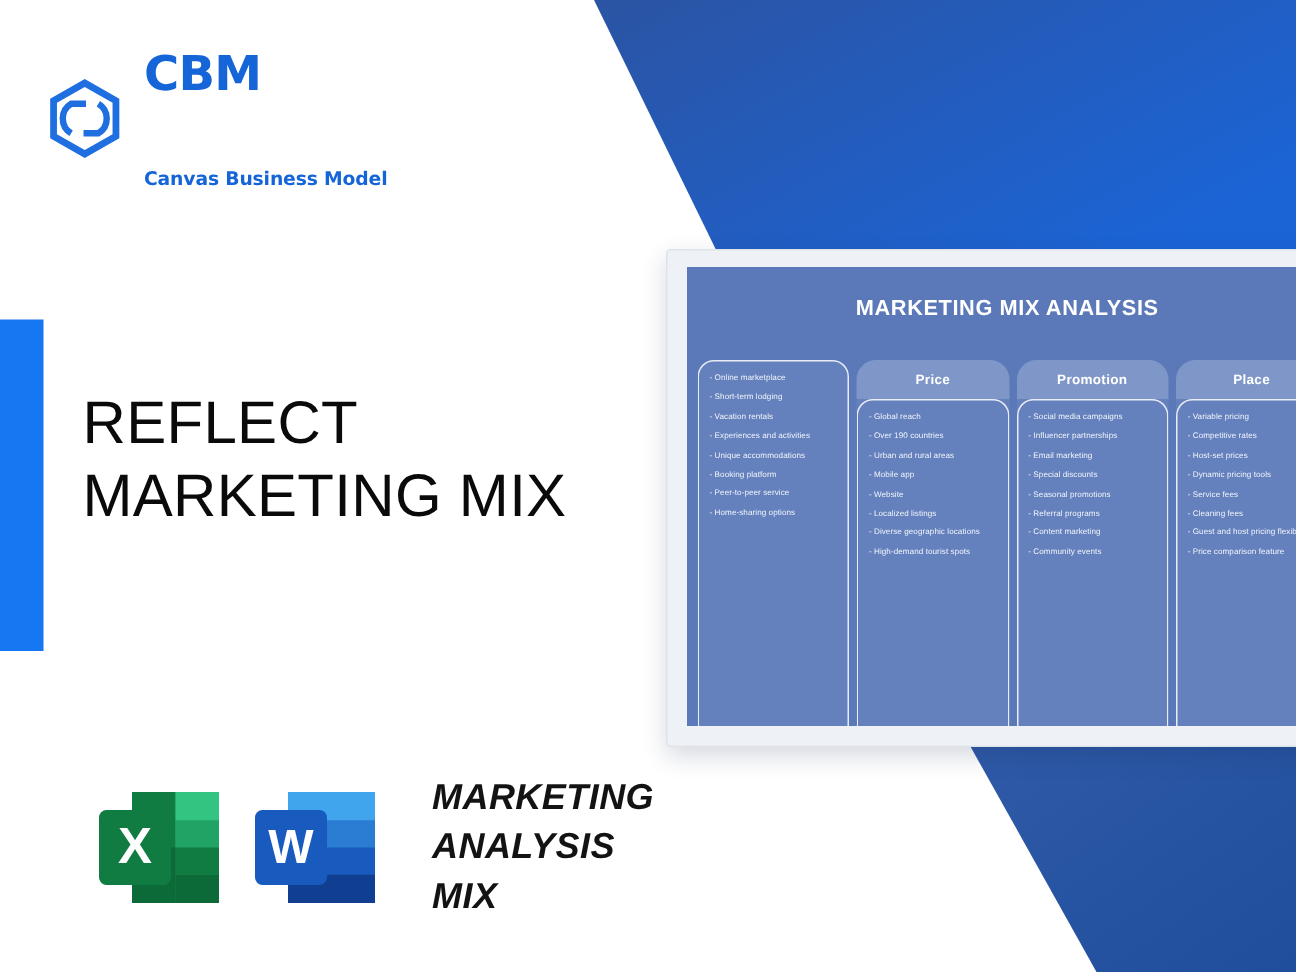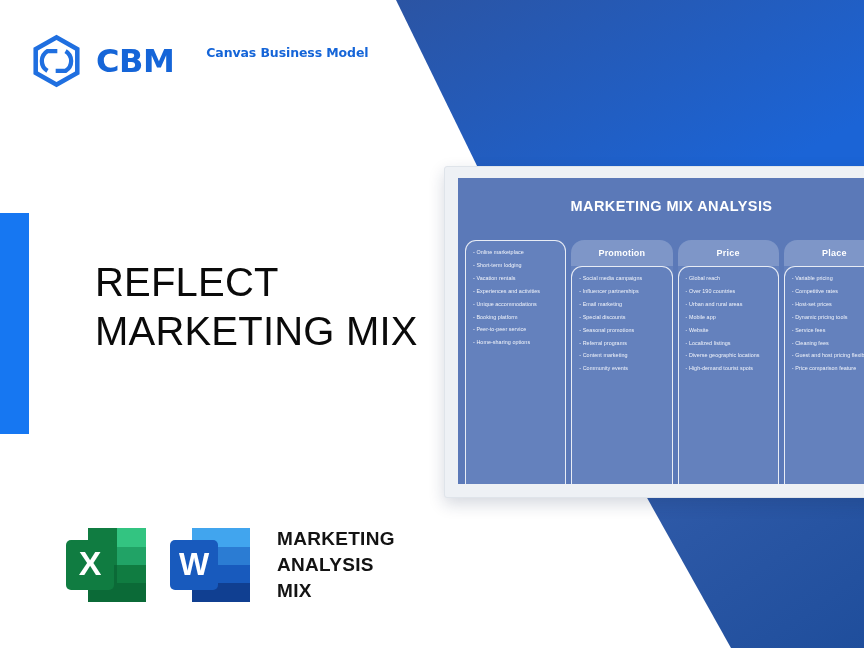--- a/index.html
+++ b/index.html
@@ -17,47 +17,47 @@
 
   
   .left-bar{
     position:absolute;left:0;top:213px;width:29px;height:221px;
     background:#1677f2;
   }
 
   
   .logo-wrap{position:absolute;left:30px;top:33px;display:flex;align-items:center;gap:13px;}
   .logo-mark{width:53px;height:56px;flex:0 0 auto;}
-  .logo-text{display:flex;flex-direction:row;line-height:1;gap:32px;}
+  .logo-text{display:flex;flex-direction:column;line-height:1;gap:32px;}
   .logo-title{
     font-size:32px;font-weight:700;color:#1565d8;letter-spacing:-0.5px;
     font-family:"DejaVu Sans","Liberation Sans",sans-serif;
   }
   .logo-sub{
-    font-size:12.5px;font-weight:700;color:#1565d8;margin-top:2px;letter-spacing:-0.1px;
+    font-size:12.5px;font-weight:700;color:#1565d8;margin-top:16px;letter-spacing:-0.1px;
     font-family:"DejaVu Sans","Liberation Sans",sans-serif;
   }
 
   
   .headline{
     position:absolute;left:55px;top:258px;width:390px;
     font-size:40px;line-height:1.22;font-weight:400;color:#0a0a0a;
     letter-spacing:0.2px;
     font-family:"Liberation Sans","DejaVu Sans",sans-serif;
-    margin-left:40px;
   }
   .headline span{display:block;}
 
   
   .filetypes{position:absolute;left:62px;top:516px;display:flex;align-items:center;gap:12px;}
   .ft-icon{width:92px;height:98px;flex:0 0 auto;}
   .ft-label{
-    font-size:19px;font-weight:700;color:#131313;line-height:1.37;
-    letter-spacing:0.3px;margin-left:7px;
-    font-family:"Liberation Sans","DejaVu Sans",sans-serif;
+    font-size:24px;font-weight:700;color:#131313;line-height:1.37;
+    letter-spacing:0.3px;margin-left:18px;
+    font-family:"Liberation Sans","DejaVu Sans",sans-serif;
+    font-style:italic;
   }
   .ft-label span{display:block;}
 
   
   .preview-card{
     position:absolute;left:444px;top:166px;width:440px;height:330px;
     background:#eef1f5;
     border:1px solid #dfe4ea;
     border-radius:3px;
     box-shadow:0 6px 16px rgba(22,40,80,.18);
@@ -203,48 +203,48 @@
             <div class="bullet">- Vacation rentals</div>
             <div class="bullet">- Experiences and activities</div>
             <div class="bullet">- Unique accommodations</div>
             <div class="bullet">- Booking platform</div>
             <div class="bullet">- Peer-to-peer service</div>
             <div class="bullet">- Home-sharing options</div>
           </div>
         </div>
 
         <div class="col">
+          <div class="col-head">Price</div>
+          <div class="col-body">
+            <div class="bullet">- Global reach</div>
+            <div class="bullet">- Over 190 countries</div>
+            <div class="bullet">- Urban and rural areas</div>
+            <div class="bullet">- Mobile app</div>
+            <div class="bullet">- Website</div>
+            <div class="bullet">- Localized listings</div>
+            <div class="bullet">- Diverse geographic locations</div>
+            <div class="bullet">- High-demand tourist spots</div>
+          </div>
+        </div>
+
+        <div class="col">
           <div class="col-head">Promotion</div>
           <div class="col-body">
             <div class="bullet">- Social media campaigns</div>
             <div class="bullet">- Influencer partnerships</div>
             <div class="bullet">- Email marketing</div>
             <div class="bullet">- Special discounts</div>
             <div class="bullet">- Seasonal promotions</div>
             <div class="bullet">- Referral programs</div>
             <div class="bullet">- Content marketing</div>
             <div class="bullet">- Community events</div>
           </div>
         </div>
 
         <div class="col">
-          <div class="col-head">Price</div>
-          <div class="col-body">
-            <div class="bullet">- Global reach</div>
-            <div class="bullet">- Over 190 countries</div>
-            <div class="bullet">- Urban and rural areas</div>
-            <div class="bullet">- Mobile app</div>
-            <div class="bullet">- Website</div>
-            <div class="bullet">- Localized listings</div>
-            <div class="bullet">- Diverse geographic locations</div>
-            <div class="bullet">- High-demand tourist spots</div>
-          </div>
-        </div>
-
-        <div class="col">
           <div class="col-head">Place</div>
           <div class="col-body">
             <div class="bullet">- Variable pricing</div>
             <div class="bullet">- Competitive rates</div>
             <div class="bullet">- Host-set prices</div>
             <div class="bullet">- Dynamic pricing tools</div>
             <div class="bullet">- Service fees</div>
             <div class="bullet">- Cleaning fees</div>
             <div class="bullet">- Guest and host pricing flexibility</div>
             <div class="bullet">- Price comparison feature</div>

